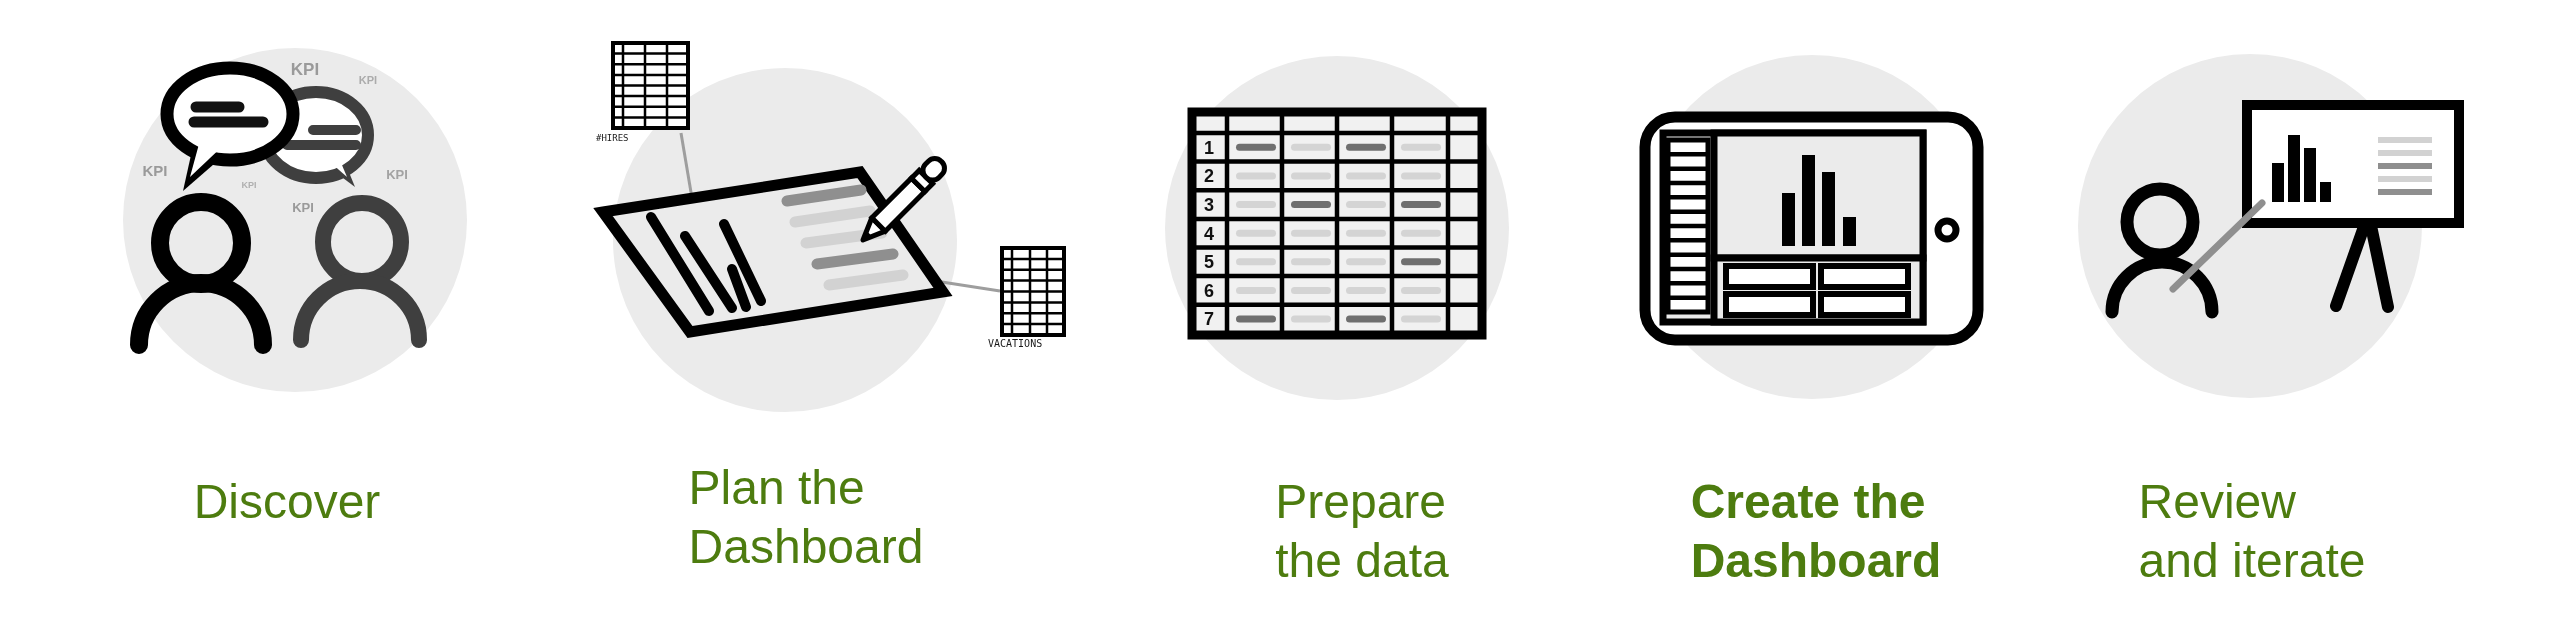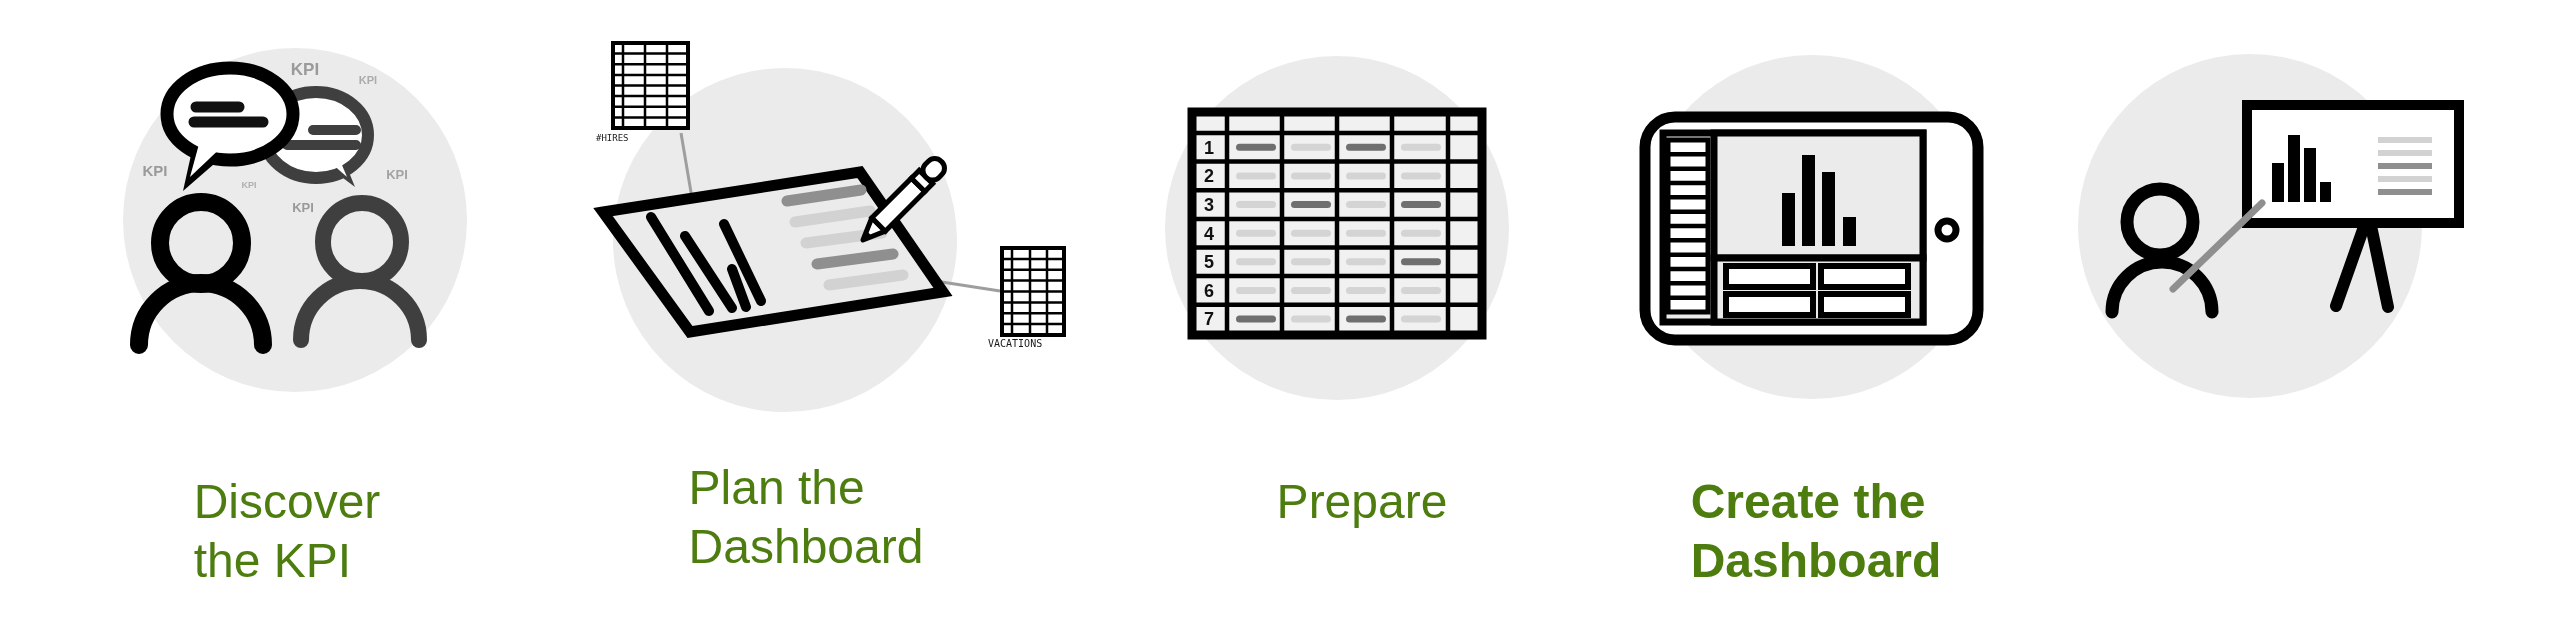--- a/index.html
+++ b/index.html
@@ -199,26 +199,30 @@
         <circle cx="2160" cy="222" r="33"></circle>
         <path d="M 2112 312 A 50 50 0 0 1 2212 312"></path>
       </g>
 
       <path d="M 2173 289 L 2262 203" stroke="#8f8f8f" stroke-width="7" stroke-linecap="round"></path>
     </g>
   </svg>
 
   <div class="caption" style="left:287px;  top:472px;">
     <div>Discover</div>
-    <div>the KPI</div>
   </div>
   <div class="caption" style="left:806px;  top:458px;">
     <div>Plan the</div>
     <div>Dashboard</div>
   </div>
   <div class="caption" style="left:1338px; top:472px;margin-left:24px;">
     <div>Prepare</div>
+    <div>the data</div>
   </div>
   <div class="caption" style="left:1816px; top:472px;font-weight:bold;">
     <div>Create the</div>
     <div>Dashboard</div>
   </div>
+  <div class="caption" style="left:2252px; top:472px;">
+    <div>Review</div>
+    <div>and iterate</div>
+  </div>
 </div>
 
 </body></html>

